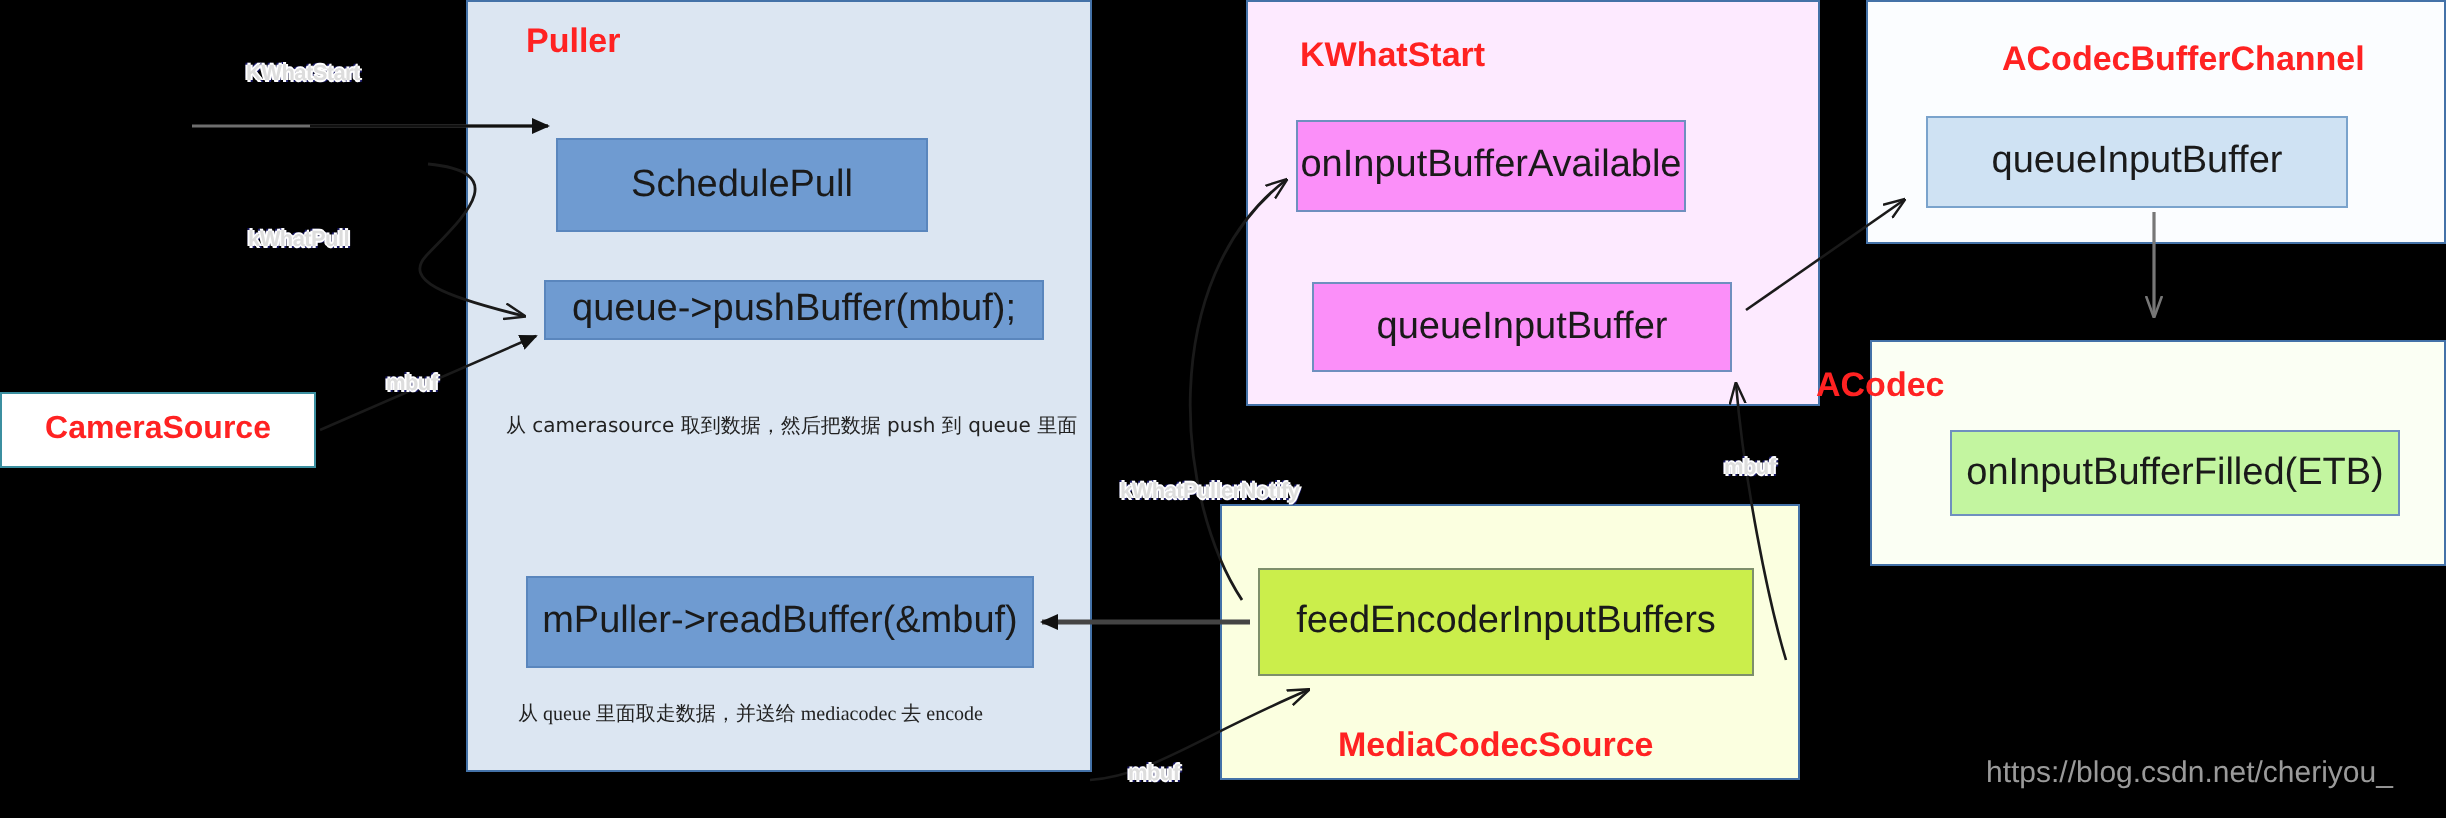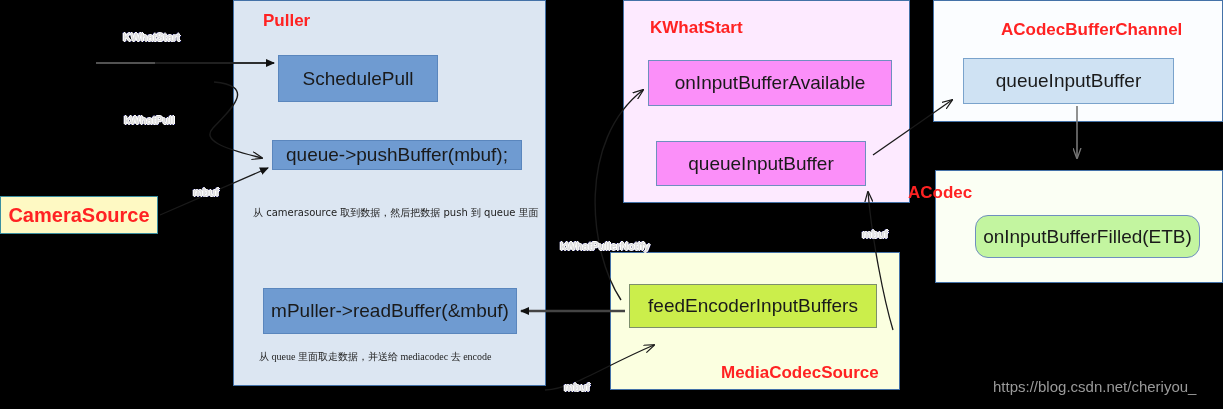--- a/index.html
+++ b/index.html
@@ -49,29 +49,29 @@
     border: 1px solid #7396c0;
   }
   .node.blue-mid   { background: #6f9bd1; border-color: #5a86bd; }
   .node.blue-light { background: #cfe2f3; border-color: #7aa3cc; }
   .node.magenta    { background: #fb8ff9; border-color: #6f8fbf; }
   .node.green      { background: #c3f5a0; border-color: #6f8fbf; }
   .node.yellowgreen{ background: #cbee4b; border-color: #7d8f6b; }
   
   .cyan-box {
     position: absolute;
-    background: #fef9c3;
+    background: #ffffff;
     border: 1px solid #3b8fa0;
     box-sizing: border-box;
     display: flex;
     align-items: center;
     justify-content: center;
     color: #ff2222;
     font-weight: bold;
-    font-size: 20px;
+    font-size: 16px;
     white-space: nowrap;
   }
   
   .cn-note {
     position: absolute;
     font-size: 10px;
     color: #222222;
     white-space: nowrap;
     font-family: "DejaVu Sans", "Liberation Sans", sans-serif;
     text-align: right;
@@ -98,51 +98,51 @@
   }
 </style>
 </head>
 <body>
 
 <div id="canvas">
 
   <div class="container-box" style="left:233px; top:0px; width:313px; height:386px; background:#dce6f2;"></div>
   <div class="container-title" style="left:263px; top:11px;">Puller</div>
 
-  <div class="node blue-mid" style="left:278px; top:55px; width:160px; height:47px;">SchedulePull</div>
+  <div class="node blue-mid" style="left:278px; top:69px; width:186px; height:47px;">SchedulePull</div>
 
   <div class="node blue-mid" style="left:272px; top:140px; width:250px; height:30px;">queue-&gt;pushBuffer(mbuf);</div>
 
   <div class="cn-note" style="left:253px; top:206px;">从 camerasource 取到数据，然后把数据 push 到 queue 里面</div>
 
   <div class="node blue-mid" style="left:263px; top:288px; width:254px; height:46px;">mPuller-&gt;readBuffer(&amp;mbuf)</div>
 
   <div class="cn-note" style="left:259px; top:350px;font-family:Liberation Serif, serif;">从 queue 里面取走数据，并送给 mediacodec 去 encode</div>
 
   <div class="container-box" style="left:623px; top:0px; width:287px; height:203px; background:#fdeaff;"></div>
   <div class="container-title" style="left:650px; top:18px;">KWhatStart</div>
 
-  <div class="node magenta" style="left:648px; top:60px; width:244px; height:46px;">onInputBufferAvailable</div>
+  <div class="node magenta" style="left:648px; top:60px; width:195px; height:46px;">onInputBufferAvailable</div>
 
   <div class="node magenta" style="left:656px; top:141px; width:210px; height:45px;">queueInputBuffer</div>
 
   <div class="container-box" style="left:933px; top:0px; width:290px; height:122px; background:#fbfdff;"></div>
   <div class="container-title" style="left:957px; top:20px;margin-left:44px;">ACodecBufferChannel</div>
 
   <div class="node blue-light" style="left:963px; top:58px; width:211px; height:46px;">queueInputBuffer</div>
 
   <div class="container-box" style="left:935px; top:170px; width:288px; height:113px; background:#fbfff4;"></div>
   <div class="container-title" style="left:908px; top:183px;">ACodec</div>
 
-  <div class="node green" style="left:975px; top:215px; width:225px; height:43px;border-radius:13px;">onInputBufferFilled(ETB)</div>
+  <div class="node green" style="left:975px; top:215px; width:225px; height:43px;">onInputBufferFilled(ETB)</div>
 
   <div class="container-box" style="left:610px; top:252px; width:290px; height:138px; background:#fbffe0;"></div>
-  <div class="container-title" style="left:721px; top:363px;">MediaCodecSource</div>
+  <div class="container-title" style="left:669px; top:363px;">MediaCodecSource</div>
 
-  <div class="node yellowgreen" style="left:629px; top:284px; width:248px; height:44px;">feedEncoderInputBuffers</div>
+  <div class="node yellowgreen" style="left:629px; top:284px; width:248px; height:54px;">feedEncoderInputBuffers</div>
 
   <div class="cyan-box" style="left:0px; top:196px; width:158px; height:38px;">CameraSource</div>
 
   <svg id="svg-layer" viewBox="0 0 1223 409" xmlns="http://www.w3.org/2000/svg">
     <defs>
       <marker id="arrow-black" markerWidth="9" markerHeight="8" refX="8" refY="4" orient="auto" markerUnits="userSpaceOnUse">
         <path d="M0,0 L9,4 L0,8 z" fill="#111111"></path>
       </marker>
       <marker id="arrow-thin" markerWidth="11" markerHeight="9" refX="10" refY="4.5" orient="auto" markerUnits="userSpaceOnUse">
         <path d="M0,0.5 L11,4.5 L0,8.5" fill="none" stroke="#1a1a1a" stroke-width="1.2"></path>

